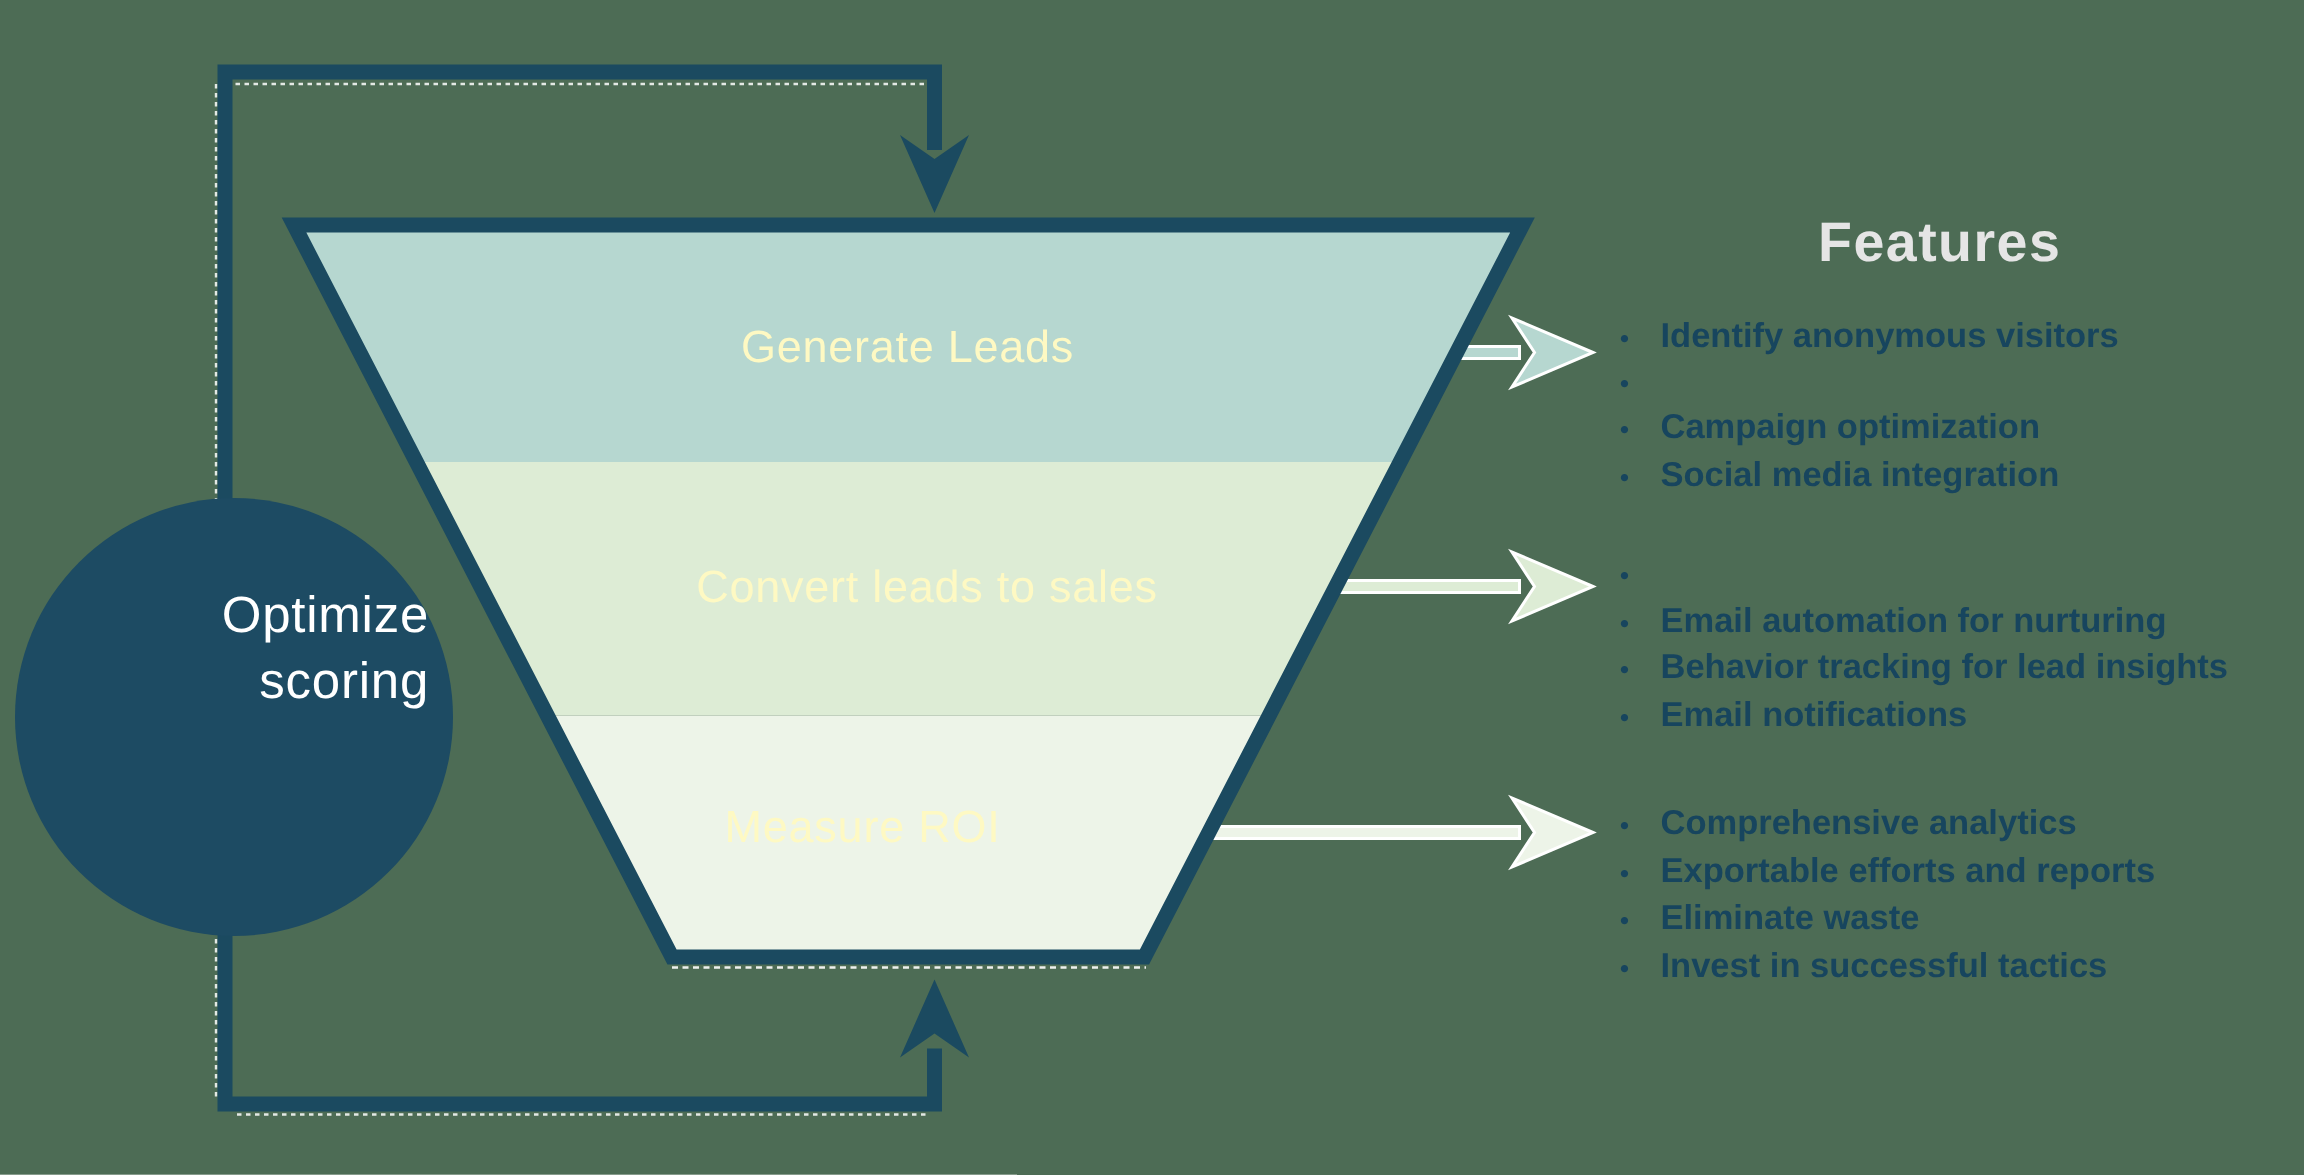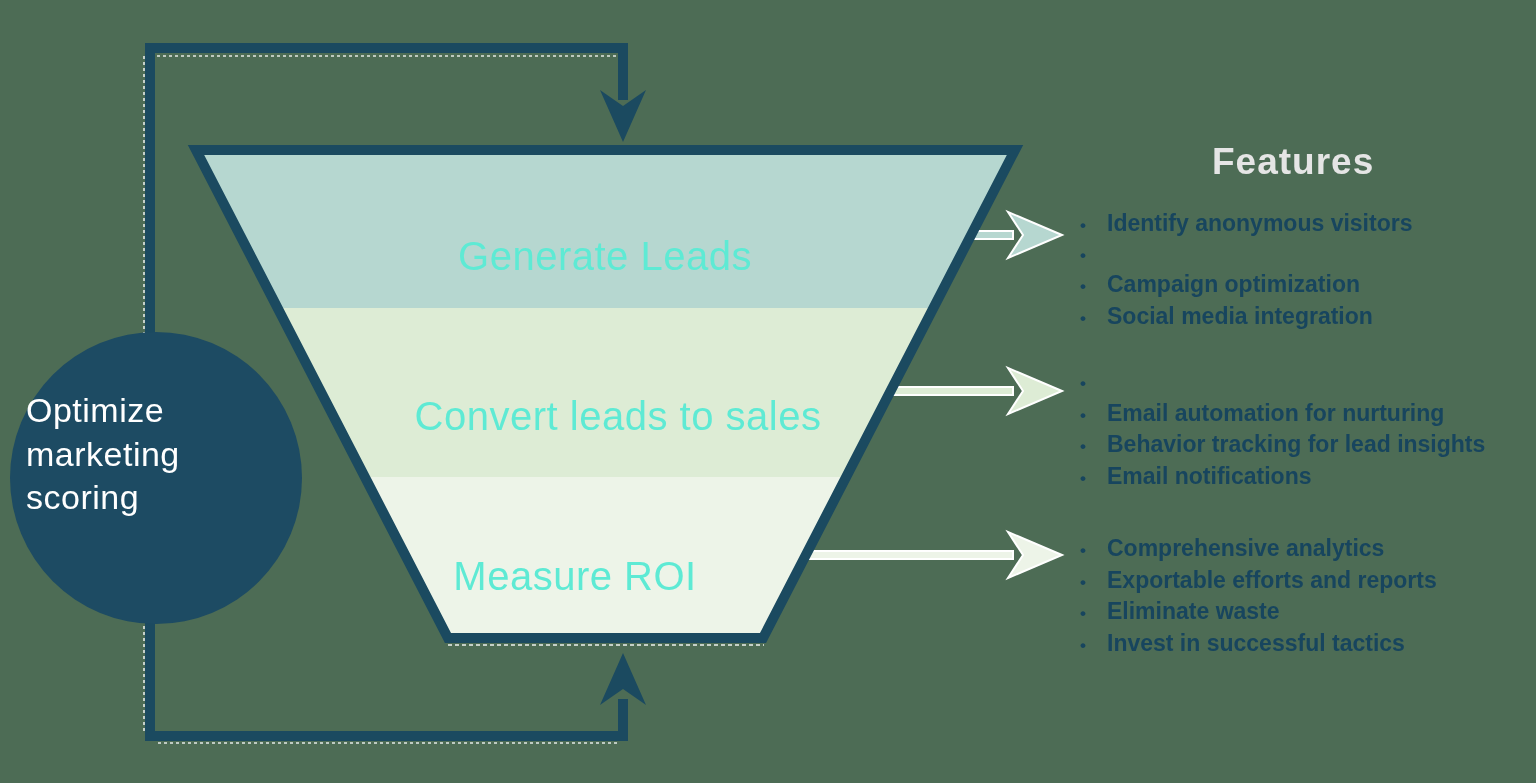--- a/index.html
+++ b/index.html
@@ -7,30 +7,29 @@
     position:relative;
     width:1536px;height:783px;
     background:#4d6c55;
     font-family:"Liberation Sans", sans-serif;
     overflow:hidden;
   }
   .canvas svg{position:absolute;left:0;top:0;}
   .stage-label{
     position:absolute;
     transform:translate(-50%,-50%);
-    font-size:40px;
-    color:#5eead4;
+    font-size:30px;
+    color:#fef9c3;
     letter-spacing:0.5px;
     white-space:nowrap;
-    margin-top:24px;
   }
   .circle-text{
     position:absolute;
     left:26px;top:389px;width:260px;
-    text-align:left;
+    text-align:right;
     color:#ffffff;
     font-size:34px;
     line-height:43.5px;
     letter-spacing:0.5px;
   }
   .features-title{
     position:absolute;
     left:1212px;top:141px;
     font-size:37px;
     font-weight:bold;
@@ -103,21 +102,20 @@
       <rect x="180" y="145" width="850" height="163" fill="#b6d7d0"></rect>
       <rect x="180" y="308" width="850" height="169" fill="#ddecd5"></rect>
       <rect x="180" y="477" width="850" height="166" fill="#edf4e8"></rect>
     </g>
     <polygon points="196,150 1015,150 763,638 448,638" fill="none" stroke="#1b4a60" stroke-width="10" stroke-linejoin="miter"></polygon>
     <path d="M448,645 H764" stroke="#ffffff" stroke-width="1.6" stroke-dasharray="4 3" opacity="0.9" fill="none"></path>
   </svg>
 
   <div class="circle-text">
     <div>Optimize</div>
-    <div>marketing</div>
     <div>scoring</div>
   </div>
 
   <div class="stage-label" style="left:605px;top:232px;">Generate Leads</div>
   <div class="stage-label" style="left:618px;top:392px;">Convert leads to sales</div>
   <div class="stage-label" style="left:575px;top:552px;">Measure ROI</div>
 
   <div class="features-title">Features</div>
 
   <div class="feature-group g1">

